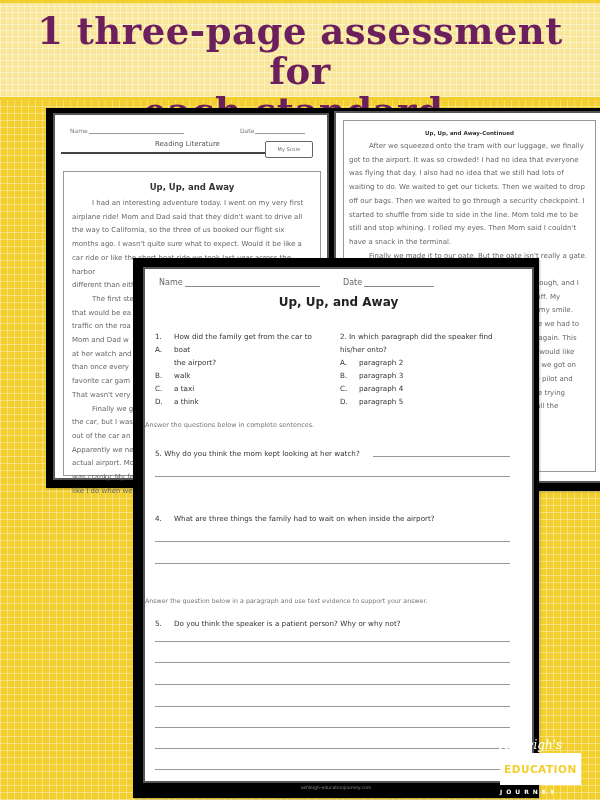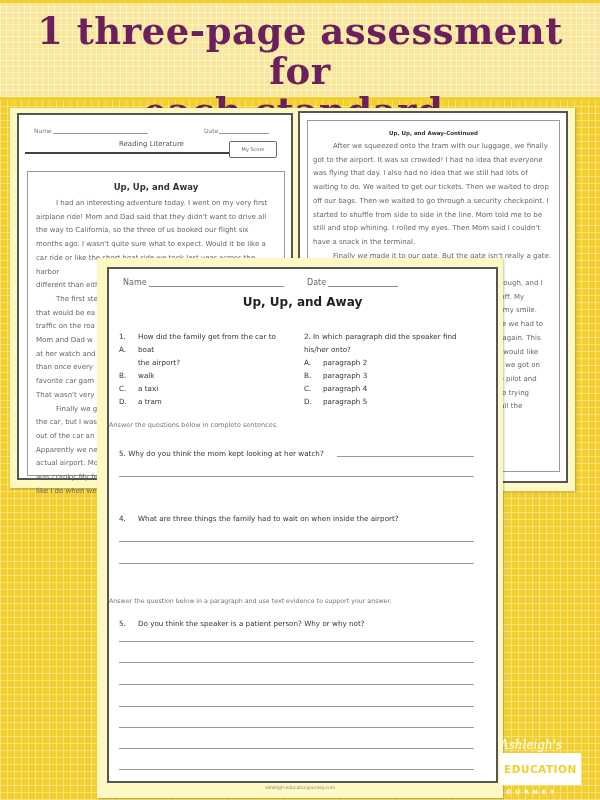--- a/index.html
+++ b/index.html
@@ -22,21 +22,21 @@
     border-bottom: 3px solid #f3cf2e;
     text-align: center;
     color: #6b1f5c;
     font-family: "DejaVu Serif", serif;
     font-weight: bold;
     font-size: 37px;
     line-height: 40px;
     padding-top: 8px;
     letter-spacing: 0.5px;
   }
-  .paper { position: absolute; background: #fef9c3; box-shadow: 1px 1px 2px rgba(0,0,0,0.25); }
+  .paper { position: absolute; background: #000000; box-shadow: 1px 1px 2px rgba(0,0,0,0.25); margin-left: 36px; }
   .inner { position: absolute; border: 2px solid #555; background: #fff; }
   .passage-box { position: absolute; border: 1px solid #999; }
   .passage-text { font-size: 7px; line-height: 13.7px; color: #666; text-align: left; }
   .passage-text p { text-indent: 20px; }
 
   
   #page-left { left: 10px; top: 108px; width: 290px; height: 380px; }
   #page-left .inner { left: 7px; top: 5px; width: 276px; height: 367px; }
   .lh-name { position: absolute; left: 15px; top: 12px; font-size: 6px; color: #777; }
   .lh-name-line { position: absolute; left: 34px; top: 18px; width: 95px; border-bottom: 1px solid #999; }
@@ -146,21 +146,21 @@
     <div class="fp" style="left:219px;top:17px;width:70px;border-bottom:1px solid #888"></div>
 
     <div class="fp-title">Up, Up, and Away</div>
 
     <div class="fp" style="left:10px;top:61px;width:190px;line-height:13px">
       <div><span class="opt-letter">1.</span><span>How did the family get from the car to</span></div>
       <div><span class="opt-letter">A.</span><span>boat</span></div>
       <div style="padding-left:19px">the airport?</div>
       <div><span class="opt-letter">B.</span><span>walk</span></div>
       <div><span class="opt-letter">C.</span><span>a taxi</span></div>
-      <div><span class="opt-letter">D.</span><span>a tram</span></div>
+      <div><span class="opt-letter">D.</span><span>a think</span></div>
     </div>
 
     <div class="fp" style="left:195px;top:61px;width:190px;line-height:13px">
       <div><span style="display:inline-block;width:9px">2.</span><span>In which paragraph did the speaker find</span></div>
       <div>his/her onto?</div>
       <div><span class="opt-letter">A.</span><span>paragraph 2</span></div>
       <div><span class="opt-letter">B.</span><span>paragraph 3</span></div>
       <div><span class="opt-letter">C.</span><span>paragraph 4</span></div>
       <div><span class="opt-letter">D.</span><span>paragraph 5</span></div>
     </div>

